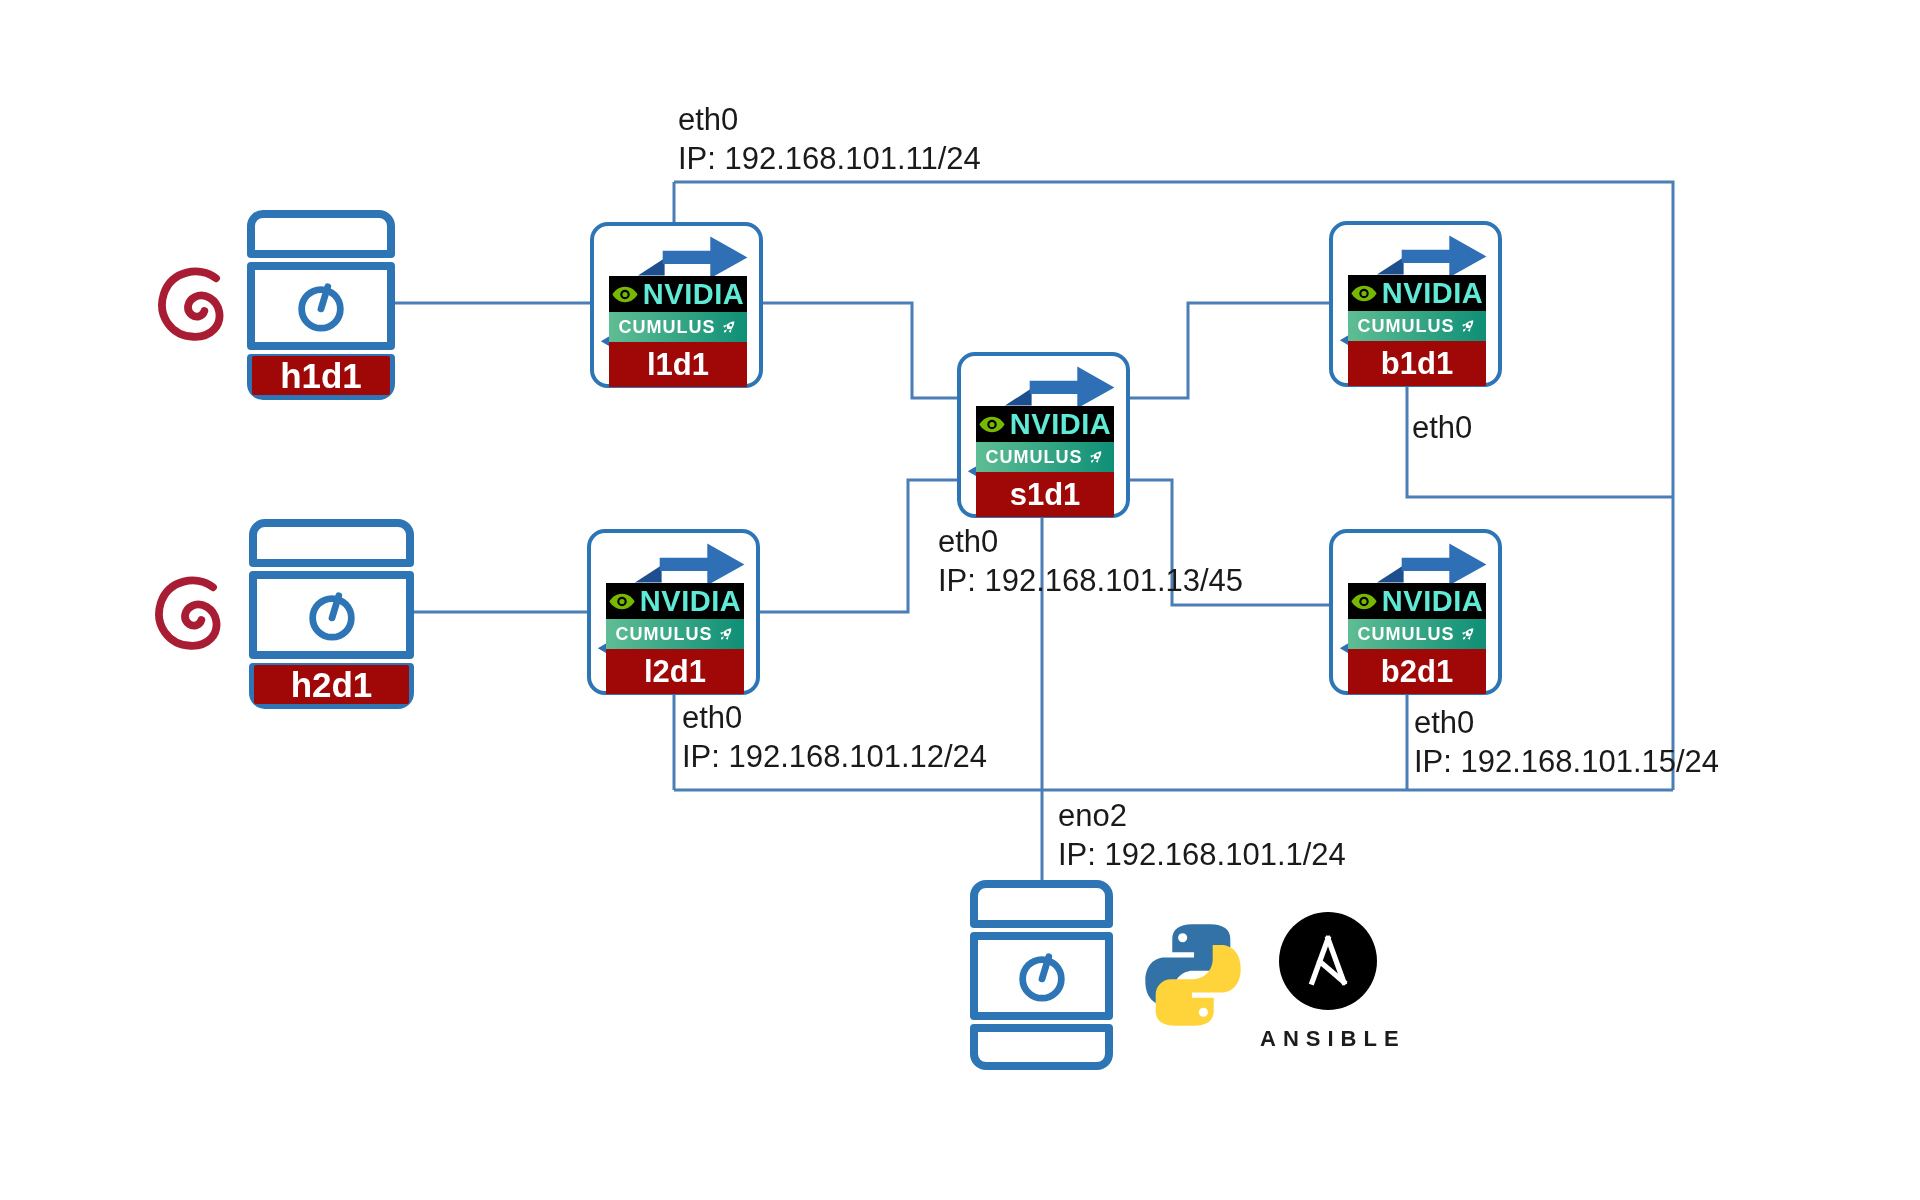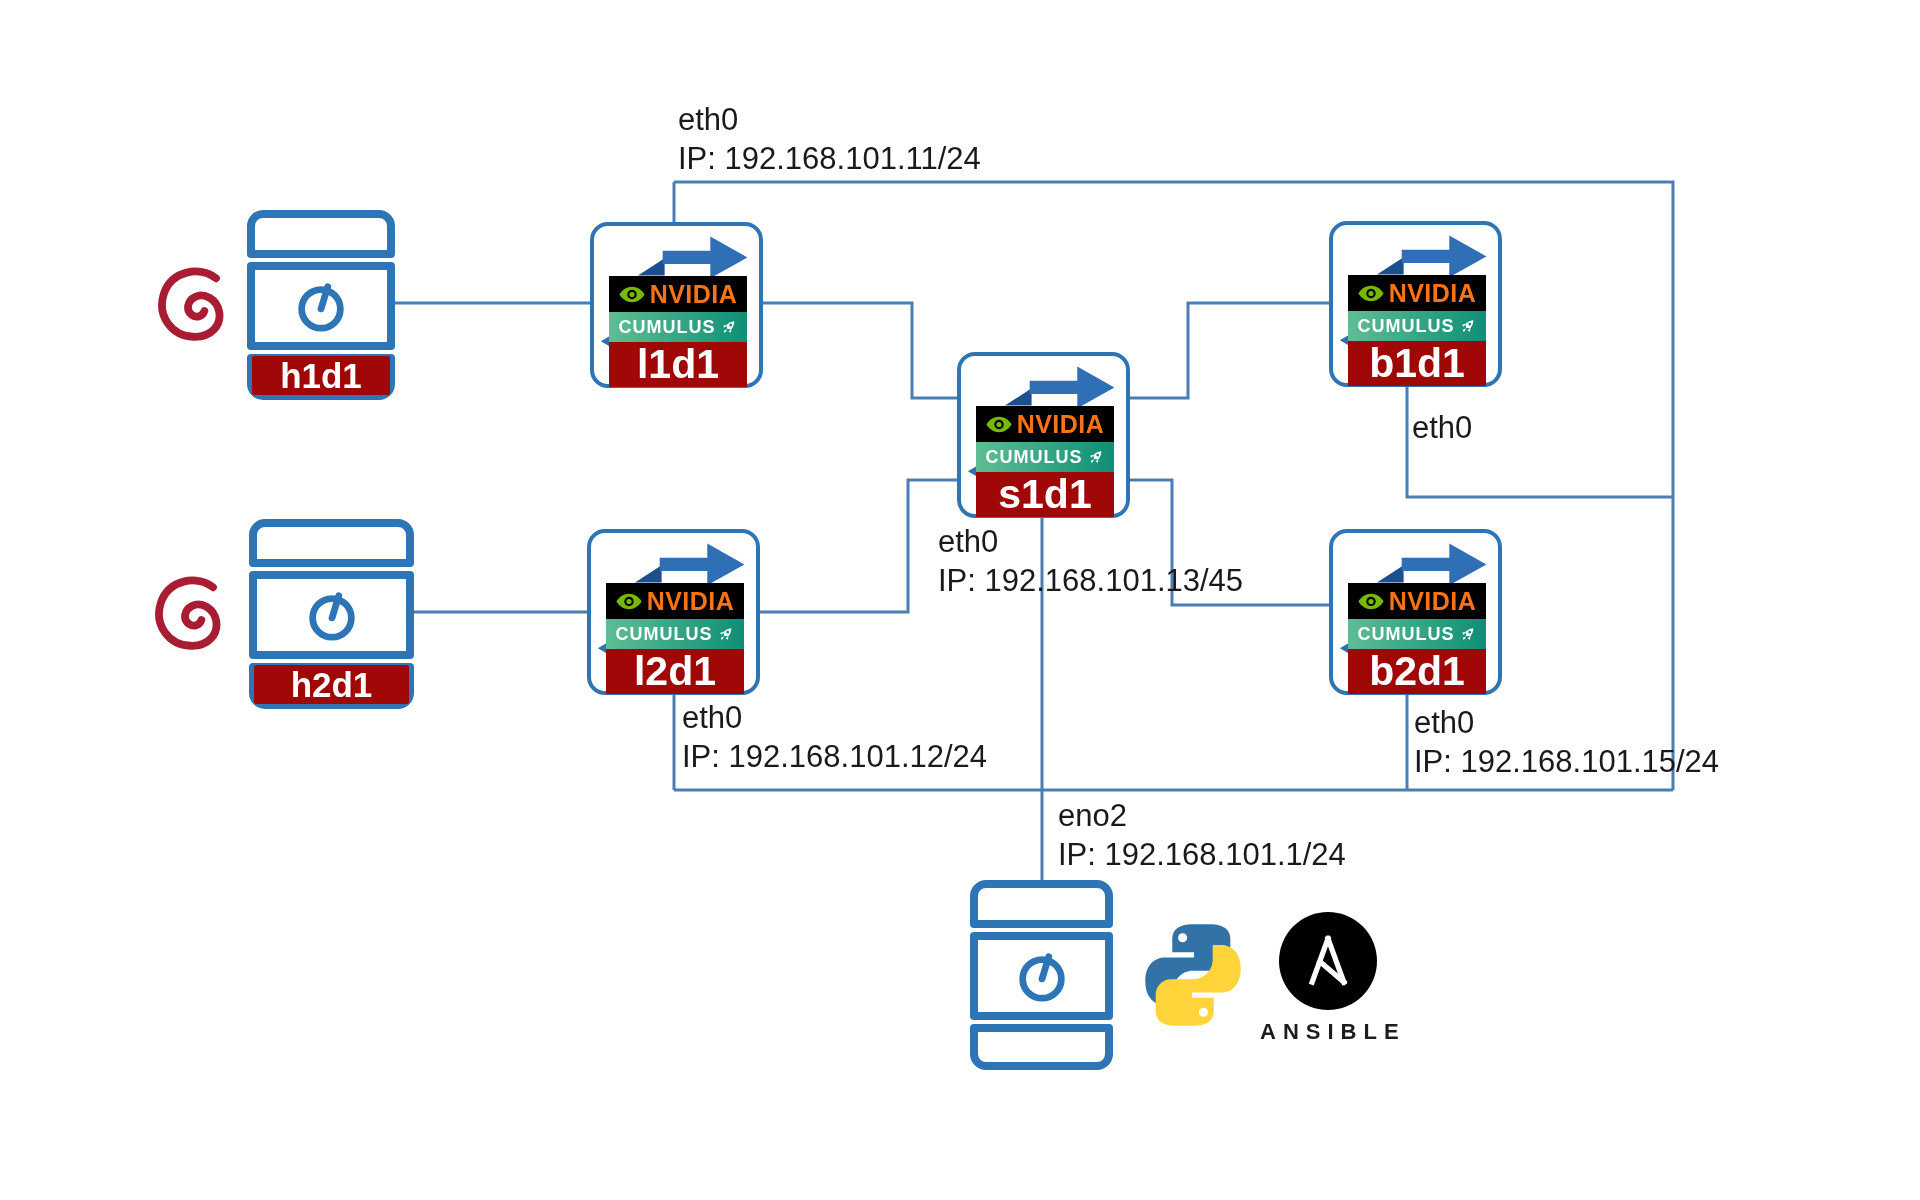--- a/index.html
+++ b/index.html
@@ -21,34 +21,34 @@
     background:var(--label-red);color:#fff;font-weight:bold;font-size:35px;
     display:flex;align-items:center;justify-content:center;border-radius:2px;}
   .power{width:58px;height:58px;}
 
   
   .switch{position:absolute;width:173px;height:166px;z-index:3;background:#fff;
     border:4px solid var(--icon-blue);border-radius:18px;box-sizing:border-box;}
   .sw-ic{position:absolute;left:0;top:0;width:165px;height:158px;}
   .logo{position:absolute;left:15px;top:50px;width:138px;height:114px;z-index:2;}
   .nv-band{height:36px;background:var(--band-black);display:flex;align-items:center;justify-content:center;gap:5px;}
-  .nv-band span{color:#f97316;font-weight:bold;font-size:25px;letter-spacing:.5px;}
+  .nv-band span{color:#5eead4;font-weight:bold;font-size:29px;letter-spacing:.5px;}
   .cu-band{height:30px;background:linear-gradient(90deg,var(--cumulus-teal-light),var(--cumulus-teal-dark));
     display:flex;align-items:center;justify-content:center;gap:4px;color:#fff;}
   .cu-band span{font-size:18px;font-weight:600;letter-spacing:1px;}
-  .sw-label{height:45px;background:var(--label-red);color:#fff;font-weight:bold;font-size:41px;
+  .sw-label{height:45px;background:var(--label-red);color:#fff;font-weight:bold;font-size:31px;
     display:flex;align-items:center;justify-content:center;}
 
   
   .debian{position:absolute;z-index:2;width:78px;height:86px;}
   .python{position:absolute;z-index:3;width:114px;height:118px;}
   .ansible{position:absolute;z-index:3;width:150px;text-align:center;}
   .ansible-circle{width:98px;height:98px;border-radius:50%;background:var(--ansible-black);margin:0 auto;
     display:flex;align-items:center;justify-content:center;}
-  .ansible-word{margin-top:9px;font-size:22px;font-weight:600;letter-spacing:7px;color:#1c1c1c;padding-left:7px;}
+  .ansible-word{margin-top:16px;font-size:22px;font-weight:600;letter-spacing:7px;color:#1c1c1c;padding-left:7px;}
 </style>
 </head>
 <body>
 
 <div id="stage">
 
   <svg id="links" width="1920" height="1200">
     <polyline points="674,182 1673,182 1673,790"></polyline>
     <polyline points="674,790 1673,790"></polyline>
     <polyline points="674,224 674,182"></polyline>

